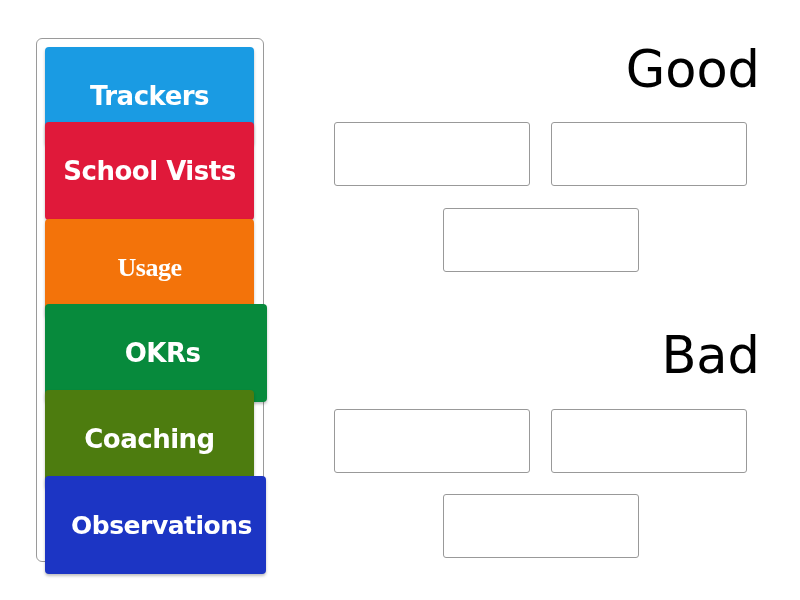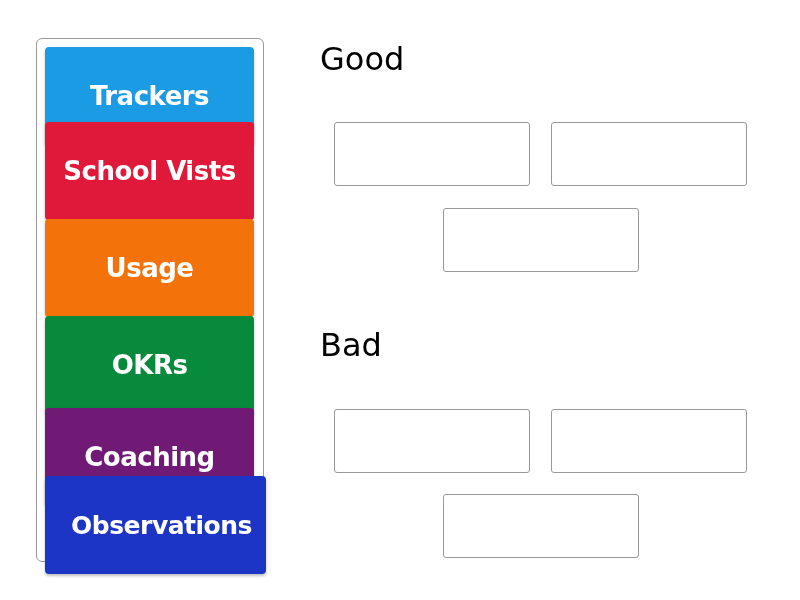--- a/index.html
+++ b/index.html
@@ -12,38 +12,38 @@
     border: 1px solid #9a9a9a; border-radius: 6px; box-sizing: border-box; background: #fff;
   }
   .tile {
     position: absolute; left: 45px; width: 209px; height: 98px;
     border-radius: 4px; color: #fff; font-weight: bold; font-size: 26px;
     display: flex; align-items: center; justify-content: center;
     box-shadow: 0 2px 3px rgba(0,0,0,0.25); letter-spacing: -0.5px; cursor: grab;
     font-family: "DejaVu Sans", sans-serif; white-space: nowrap;
   }
   .heading {
-    position: absolute; width: 440px; left: 320px; text-align: left;
-    font-size: 32px; color: #000; font-family: "DejaVu Sans", sans-serif;
+    position: absolute; width: 440px; left: 320px; text-align: right;
+    font-size: 51px; color: #000; font-family: "DejaVu Sans", sans-serif;
   }
   .slot {
     position: absolute; width: 196px; height: 64px; border: 1px solid #999;
     border-radius: 3px; box-sizing: border-box; background: #fff;
   }
 </style>
 </head>
 <body>
 
 <div class="tray"></div>
 
 <div class="tile" style="top:47px;background:#1a9be3;">Trackers</div>
 <div class="tile" style="top:122px;background:#e0193a;">School Vists</div>
-<div class="tile" style="top:219px;background:#f3730a;">Usage</div>
-<div class="tile" style="top:316px;background:#078a3c;">OKRs</div>
-<div class="tile" style="top:408px;background:#701a75;">Coaching</div>
+<div class="tile" style="top:219px;background:#f3730a;font-family:Liberation Serif, serif;">Usage</div>
+<div class="tile" style="top:304px;background:#078a3c;padding-left:13px;">OKRs</div>
+<div class="tile" style="top:390px;background:#4d7c0f;">Coaching</div>
 <div class="tile" style="top:476px;background:#1c35c4;font-size:25px;padding-left:12px;">Observations</div>
 
 <div class="heading" style="top:40px;">Good</div>
 <div class="slot" style="left:334px;top:122px;"></div>
 <div class="slot" style="left:551px;top:122px;"></div>
 <div class="slot" style="left:443px;top:208px;"></div>
 
 <div class="heading" style="top:326px;">Bad</div>
 <div class="slot" style="left:334px;top:409px;"></div>
 <div class="slot" style="left:551px;top:409px;"></div>

